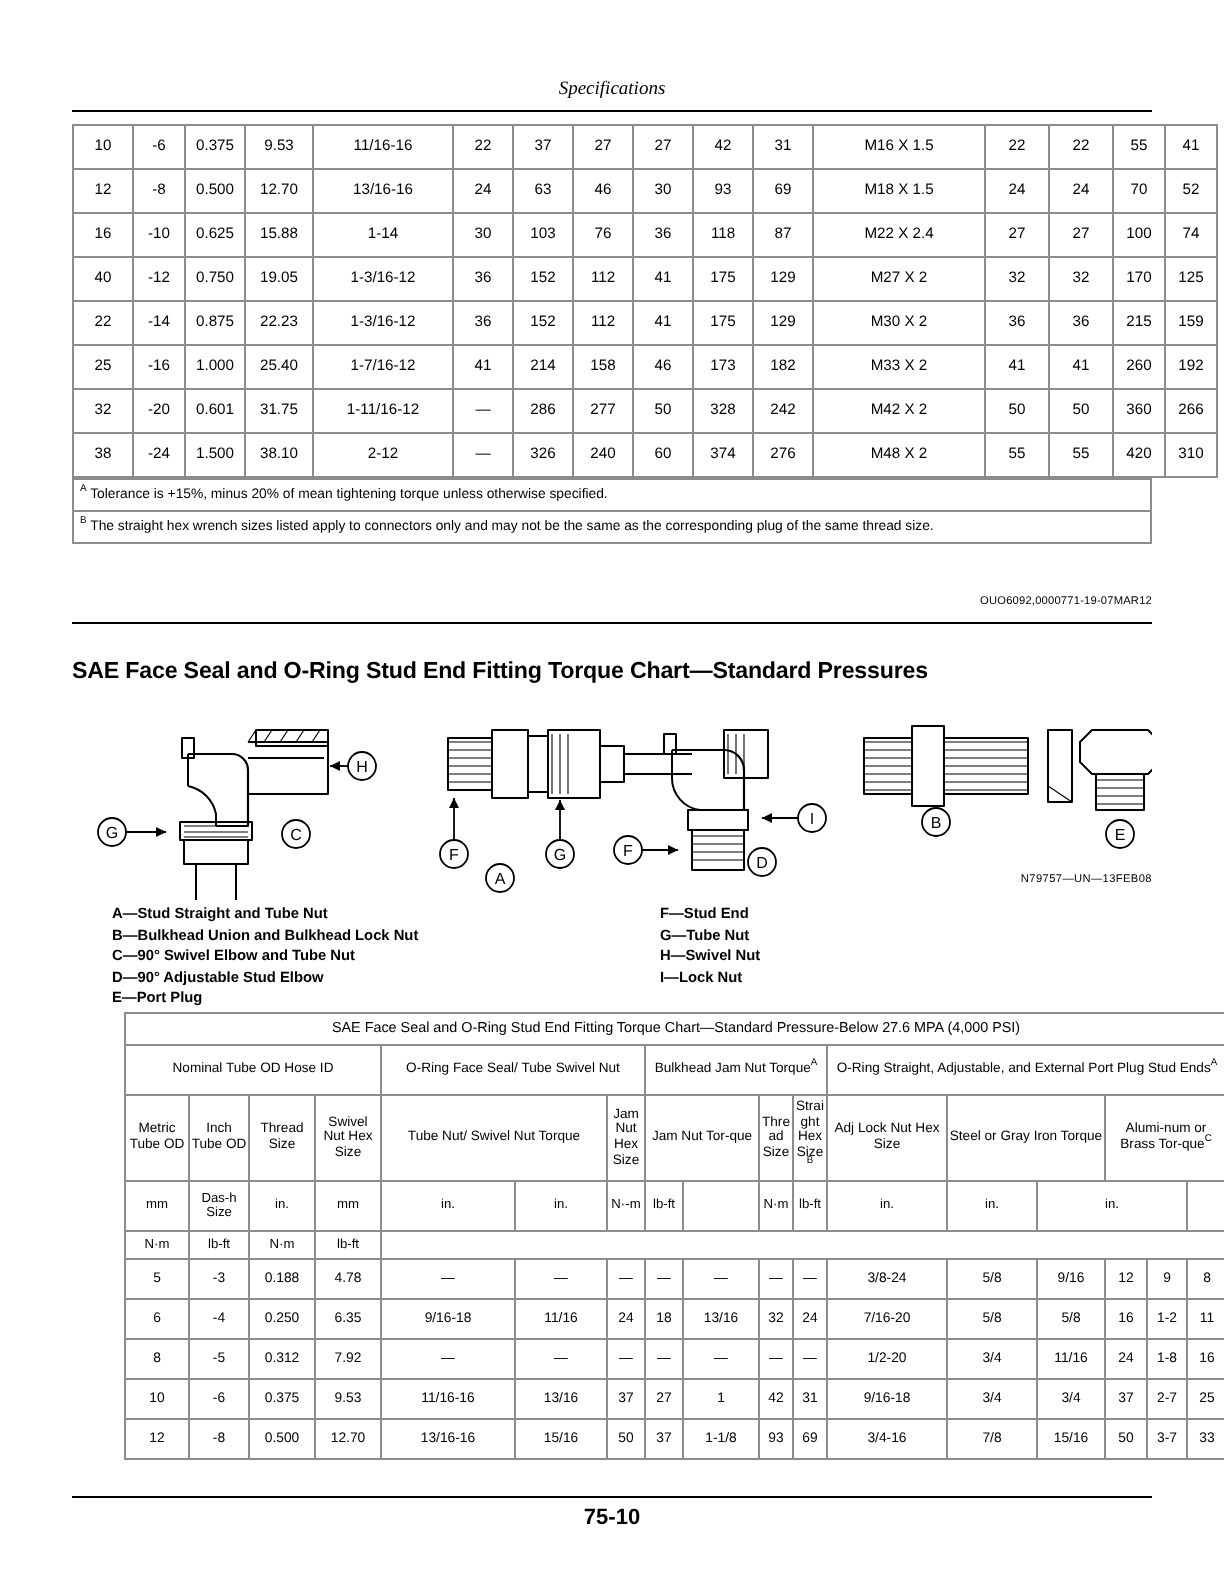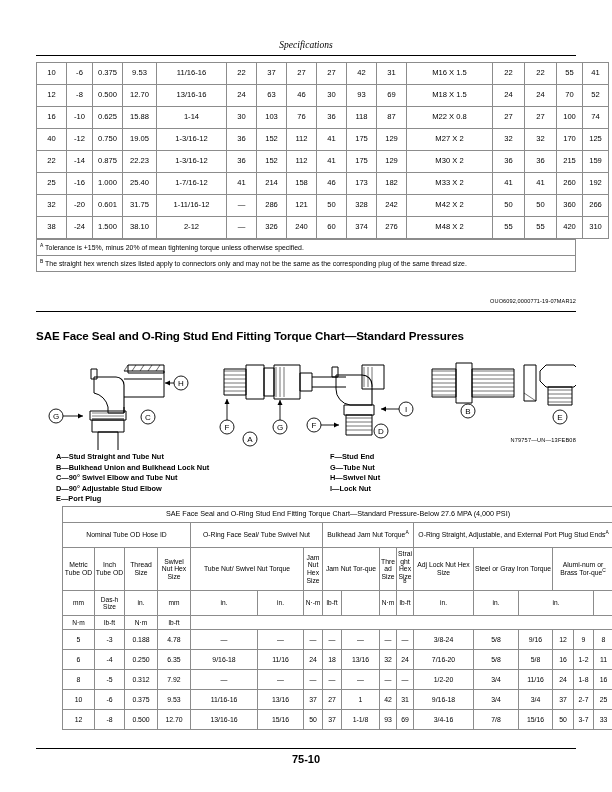--- a/index.html
+++ b/index.html
@@ -231,21 +231,21 @@
             <td>-10</td>
             <td>0.625</td>
             <td>15.88</td>
             <td>1-14</td>
             <td>30</td>
             <td>103</td>
             <td>76</td>
             <td>36</td>
             <td>118</td>
             <td>87</td>
-            <td>M22 X 0.8</td>
+            <td>M22 X 2.4</td>
             <td>27</td>
             <td>27</td>
             <td>100</td>
             <td>74</td>
           </tr>
           <tr>
             <td>40</td>
             <td>-12</td>
             <td>0.750</td>
             <td>19.05</td>
@@ -299,21 +299,21 @@
             <td>192</td>
           </tr>
           <tr>
             <td>32</td>
             <td>-20</td>
             <td>0.601</td>
             <td>31.75</td>
             <td>1-11/16-12</td>
             <td>—</td>
             <td>286</td>
-            <td>121</td>
+            <td>277</td>
             <td>50</td>
             <td>328</td>
             <td>242</td>
             <td>M42 X 2</td>
             <td>50</td>
             <td>50</td>
             <td>360</td>
             <td>266</td>
           </tr>
           <tr>

